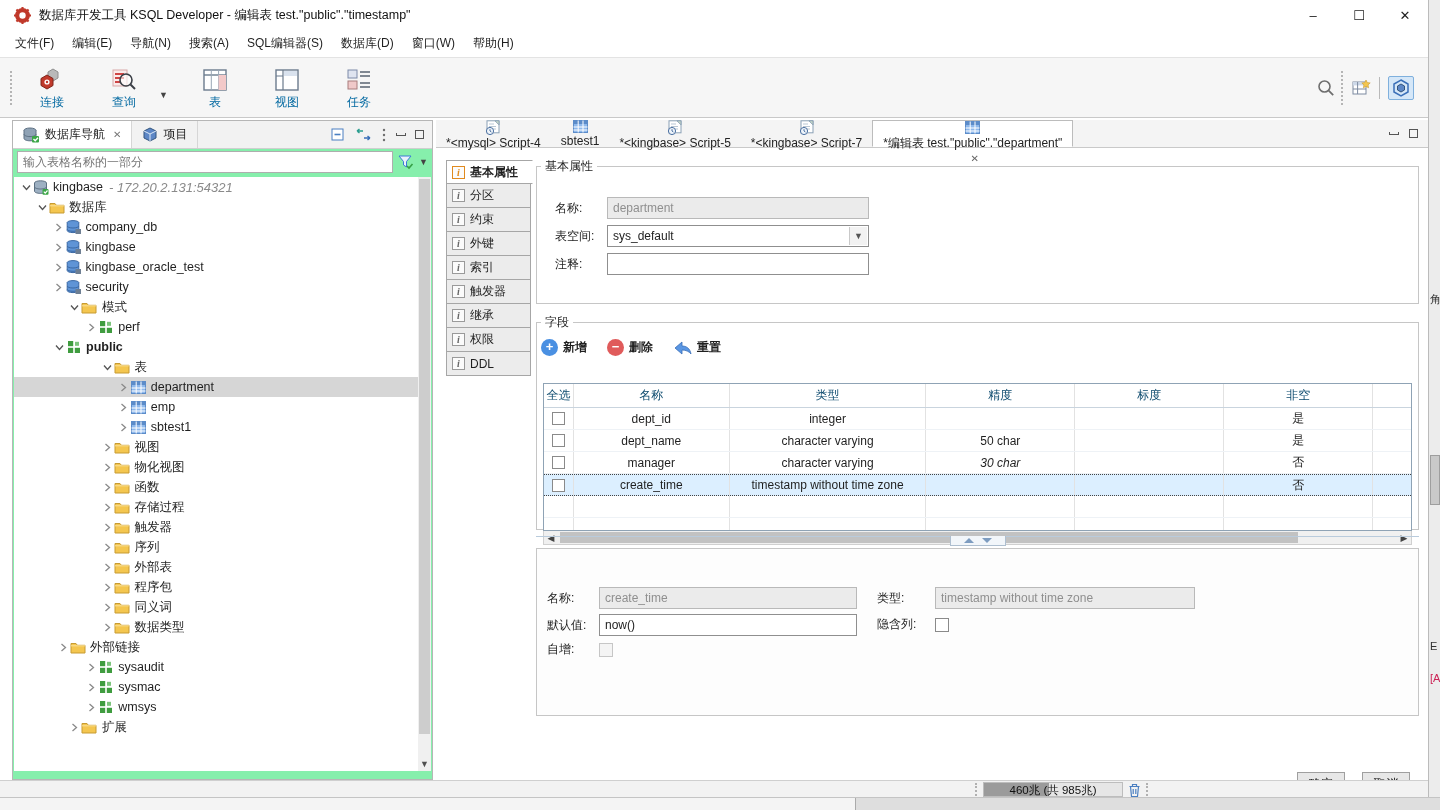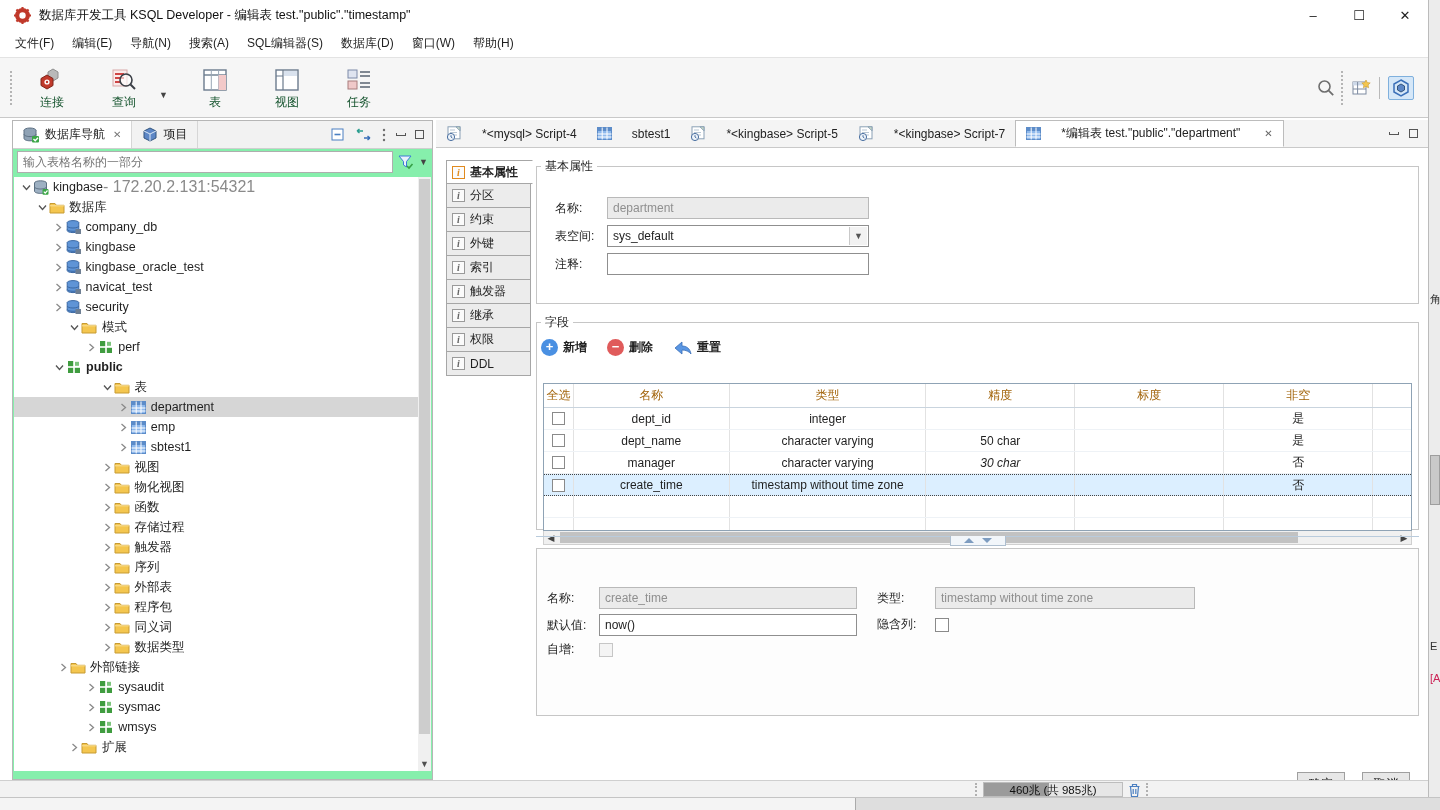--- a/index.html
+++ b/index.html
@@ -21,21 +21,21 @@
   .app-logo { width:17px; height:17px; margin:0 8px 0 14px; }
   .title-text { font-size:12.5px; color:#111; }
   .win-controls { margin-left:auto; display:flex; }
   .win-btn { width:46px; height:30px; display:flex; align-items:center; justify-content:center; font-size:13px; color:#222; }
   .menubar { left:0; top:30px; width:1428px; height:27px; background:#fff; display:flex; align-items:center; padding-left:6px; }
   .menu-item { padding:4px 9px; white-space:nowrap; }
   .toolbar { left:0; top:57px; width:1428px; height:61px; background:#f6f6f6; border-top:1px solid #e3e3e3; border-bottom:1px solid #c9c9c9; display:flex; align-items:center; }
   .tb-grip { width:5px; height:34px; margin:0 8px 0 10px; border-left:2px dotted #b5b5b5; }
   .tb-item { display:flex; flex-direction:column; align-items:center; justify-content:center; min-width:58px; height:52px; margin-right:14px; }
   .tb-item .ico { height:26px; display:flex; align-items:flex-end; }
-  .tb-item .lbl { margin-top:3px; font-size:12px; color:#14532d; }
+  .tb-item .lbl { margin-top:3px; font-size:12px; color:#0369a1; }
   .tb-drop { align-self:center; margin:14px 18px 0 -8px; color:#444; font-size:9px; }
   .tb-right { margin-left:auto; display:flex; align-items:center; margin-right:14px; }
   .persp-active { background:#d5e7f8; border:1px solid #7fb0dd; border-radius:2px; padding:2px 3px; }
   .tb-sep { width:1px; height:22px; background:#b9b9b9; margin:0 8px; }
 
   
   .left-panel { left:12px; top:120px; width:421px; height:660px; background:#86efac; border:1px solid #b6b6b6; }
   .lp-tabbar { height:28px; background:#f2f2f2; border-bottom:1px solid #cfcfcf; display:flex; align-items:stretch; }
   .lp-tab { display:flex; align-items:center; gap:5px; padding:0 10px; border-right:1px solid #d6d6d6; white-space:nowrap; }
   .lp-tab.active { background:#fff; font-weight:normal; }
@@ -44,29 +44,29 @@
   .lp-filter { display:flex; align-items:center; height:26px; padding:2px 4px; gap:4px; }
   .lp-filter input { flex:1; height:22px; border:1px solid #aeaeae; padding:0 5px; font:12px "Liberation Sans",sans-serif; color:#9a9a9a; }
   .lp-filter .drop { color:#444; font-size:9px; }
   .tree { position:absolute; top:56px; left:1px; right:14px; bottom:8px; overflow:hidden; background:#fff; }
   .tree-row { height:20px; display:flex; align-items:center; white-space:nowrap; }
   .tree-row.selected { background:#d6d6d6; }
   .tree-row .arr { width:12px; display:inline-flex; justify-content:center; color:#6e6e6e; }
   .tree-row .t-ico { width:17px; display:inline-flex; justify-content:center; margin-right:4px; }
   .tree-row .t-lbl { font-size:12.5px; }
   .tree-row .t-lbl.bold { font-weight:bold; }
-  .tree-row .t-suffix { color:#8a8a8a; font-size:16px; }
+  .tree-row .t-suffix { color:#8a8a8a; font-style:italic; margin-left:6px; font-size:13px; }
   .tree-vsb { position:absolute; top:56px; right:1px; width:13px; bottom:8px; background:#f0f0f0; }
   .tree-vsb .thumb { position:absolute; left:1px; right:1px; top:2px; height:555px; background:#cdcdcd; }
   .tree-vsb .dn { position:absolute; bottom:2px; left:0; right:0; text-align:center; color:#505050; font-size:9px; }
 
   
   .editor { left:436px; top:120px; width:992px; height:660px; background:#fff; }
   .ed-tabbar { height:28px; background:#f4f4f4; border-bottom:1px solid #c9c9c9; display:flex; align-items:stretch; }
-  .ed-tab { display:flex; align-items:center; gap:20px; padding:0 10px; white-space:nowrap; color:#222; }
+  .ed-tab { display:flex; align-items:center; gap:1px; padding:0 10px; white-space:nowrap; color:#222;flex-direction:column; }
   .ed-tab.active { background:#fff; border:1px solid #bcbcbc; border-bottom:1px solid #fff; }
   .ed-tab .x { color:#666; font-size:10px; margin-left:4px; }
   .ed-tab-ctrls { margin-left:auto; display:flex; align-items:center; gap:10px; padding-right:10px; color:#444; }
   .mini-bar { display:inline-block; width:10px; height:3px; border:1px solid #555; border-top:none; }
   .mini-box { display:inline-block; width:9px; height:9px; border:1px solid #555; }
 
   .cat-tabs { position:absolute; left:10px; top:40px; width:85px; }
   .cat-tab { height:24px; margin-bottom:0; background:#ececec; border:1px solid #a6a6a6; border-top:none; display:flex; align-items:center; gap:5px; padding:0 5px; }
   .cat-tab:first-child { border-top:1px solid #a6a6a6; }
   .cat-tab.active { background:#fff; border-right:1px solid #fff; width:87px; font-weight:bold; }
@@ -89,21 +89,21 @@
   .fld-btns { display:flex; align-items:center; gap:20px; padding:8px 6px 6px 4px; }
   .fld-btn { display:flex; align-items:center; gap:5px; }
   .circle-btn { width:17px; height:17px; border-radius:50%; color:#fff; font:bold 13px/15px "Liberation Sans",sans-serif; text-align:center; }
   .circle-btn.add { background:#4a90e2; }
   .circle-btn.del { background:#e05b5b; }
 
   .grid { position:absolute; left:6px; top:52px; right:6px; height:148px; border:1px solid #8fa3b5; overflow:hidden; background:#fff; }
   .g-row { display:flex; height:22px; }
   .g-row.header { height:24px; border-bottom:1px solid #c9d4de; }
   .g-cell { display:flex; align-items:center; justify-content:center; border-right:1px solid #e2e2e2; overflow:hidden; white-space:nowrap; font-size:12px; }
-  .g-row.header .g-cell { color:#a16207;align-items:center; }
+  .g-row.header .g-cell { color:#0c4a6e;align-items:center; }
   .g-row.data { border-bottom:1px solid #eef2f6; }
   .g-row.data.selected { background:#dcefff; border-top:1px dotted #444; border-bottom:1px dotted #444; }
   .g-check { width:13px; height:13px; border:1px solid #8a8a8a; background:#fff; }
   .grid-hsb { position:absolute; left:6px; right:6px; top:200px; height:14px; background:#f0f0f0; border:1px solid #d0d0d0; border-top:none; display:flex; align-items:center; }
   .grid-hsb .arrow { width:14px; text-align:center; color:#444; font-size:9px; }
   .grid-hsb .track { flex:1; position:relative; height:100%; }
   .grid-hsb .thumb { position:absolute; left:2px; top:1px; bottom:1px; width:88%; background:#c2c2c2; }
 
   .splitter { position:absolute; left:3px; right:3px; top:382px; height:10px; border-top:1px solid #b9cbdc; }
   .split-handle { position:absolute; left:50%; top:-1px; width:56px; height:10px; margin-left:-28px; background:#f2f6fa; border:1px solid #aebfd0; border-top:none; display:flex; align-items:center; justify-content:center; gap:8px; }
@@ -394,37 +394,20 @@
           </span>
      <span class="t-ico">
             <svg width="15" height="14" viewBox="0 0 15 14">
               <ellipse cx="7" cy="2.6" rx="5.8" ry="2" fill="#5f94d6" stroke="#3c6aa5"></ellipse>
               <path d="M1.2 2.6v8c0 1.1 2.6 2 5.8 2s5.8-.9 5.8-2v-8" fill="#5f94d6" stroke="#3c6aa5"></path>
               <path d="M1.2 6c0 1.1 2.6 2 5.8 2s5.8-.9 5.8-2M1.2 9.3c0 1.1 2.6 2 5.8 2s5.8-.9 5.8-2" fill="none" stroke="#3c6aa5"></path>
               <rect x="9.5" y="9" width="5.5" height="5" fill="#6e7f93"></rect>
             </svg>
           </span>
      <span class="t-lbl">kingbase_oracle_test</span>
-
-   </div>
-        <div class="tree-row" style="padding-left:38.6px">
-     <span class="arr">
-            <svg width="9" height="9" viewBox="0 0 9 9">
-              <path d="M2.5 1l4 3.5-4 3.5" fill="none" stroke="#8a8a8a" stroke-width="1.3"></path>
-            </svg>
-          </span>
-     <span class="t-ico">
-            <svg width="15" height="14" viewBox="0 0 15 14">
-              <ellipse cx="7" cy="2.6" rx="5.8" ry="2" fill="#5f94d6" stroke="#3c6aa5"></ellipse>
-              <path d="M1.2 2.6v8c0 1.1 2.6 2 5.8 2s5.8-.9 5.8-2v-8" fill="#5f94d6" stroke="#3c6aa5"></path>
-              <path d="M1.2 6c0 1.1 2.6 2 5.8 2s5.8-.9 5.8-2M1.2 9.3c0 1.1 2.6 2 5.8 2s5.8-.9 5.8-2" fill="none" stroke="#3c6aa5"></path>
-              <rect x="9.5" y="9" width="5.5" height="5" fill="#6e7f93"></rect>
-            </svg>
-          </span>
-     <span class="t-lbl">navicat_test</span>
 
    </div>
         <div class="tree-row" style="padding-left:38.6px">
      <span class="arr">
             <svg width="9" height="9" viewBox="0 0 9 9">
               <path d="M2.5 1l4 3.5-4 3.5" fill="none" stroke="#8a8a8a" stroke-width="1.3"></path>
             </svg>
           </span>
      <span class="t-ico">
             <svg width="15" height="14" viewBox="0 0 15 14">

